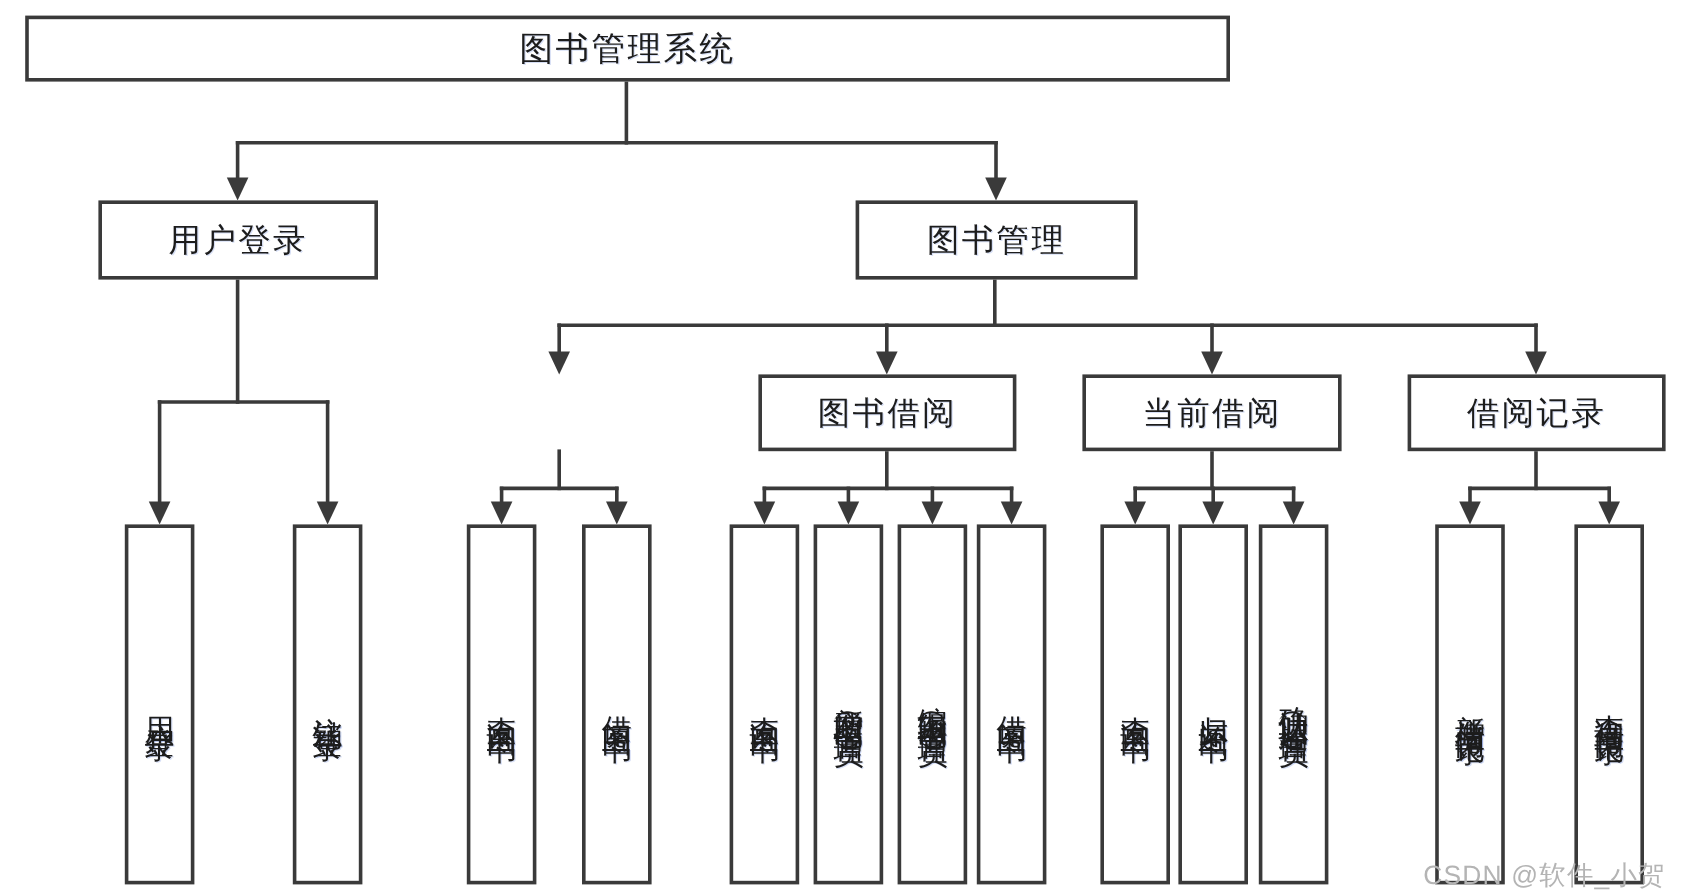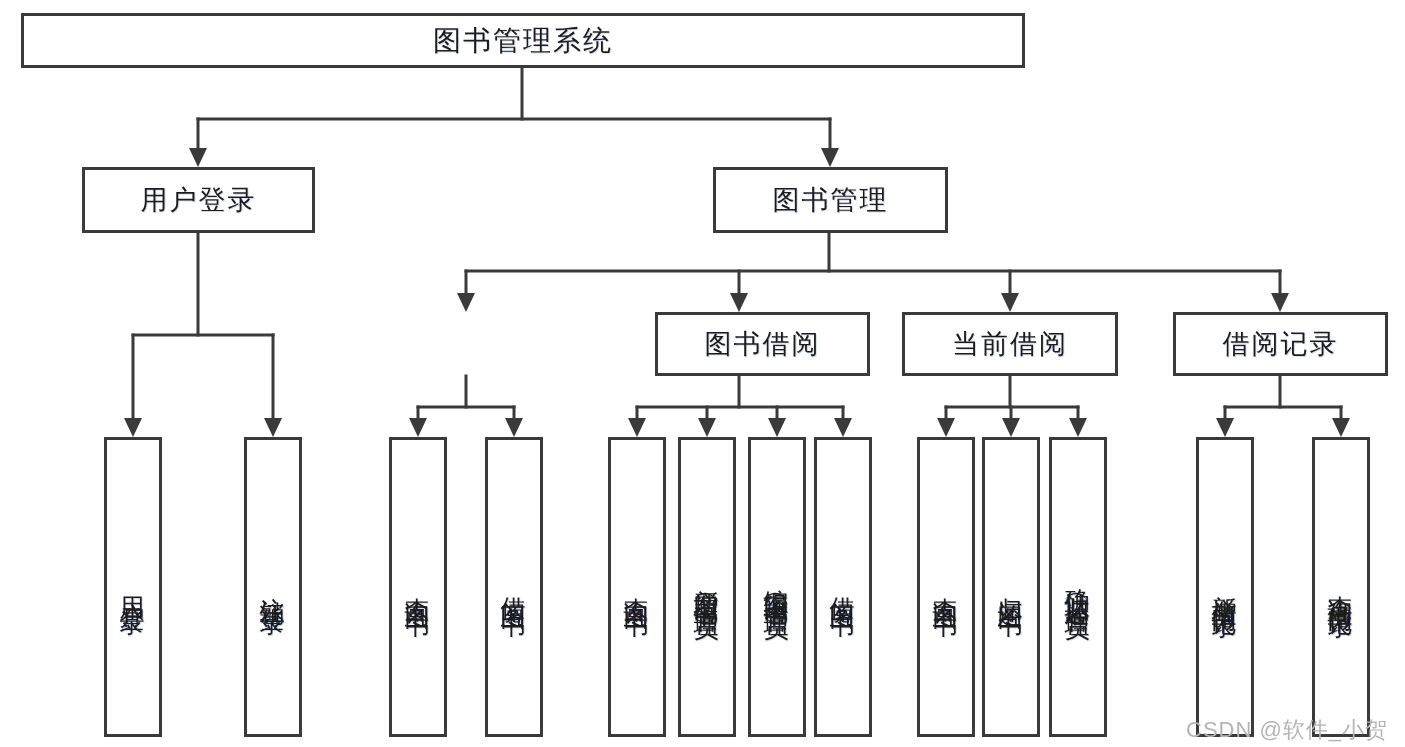--- a/index.html
+++ b/index.html
@@ -101,21 +101,21 @@
       <path d="M1341 407 V420"></path>
         <polygon points="1332,418 1350,418 1341,437"></polygon>
     </g>
   </svg>
 
   <div class="node h root" style="left:21px;top:13px;width:1004px;height:55px;">图书管理系统</div>
 
   <div class="node h" style="left:82px;top:167px;width:233px;height:66px;">用户登录</div>
   <div class="node h" style="left:713px;top:167px;width:235px;height:66px;">图书管理</div>
 
-  <div class="node h" style="left:632px;top:312px;width:215px;height:64px;margin-left:23px;">图书借阅</div>
+  <div class="node h" style="left:632px;top:312px;width:215px;height:64px;">图书借阅</div>
   <div class="node h" style="left:1173px;top:312px;width:215px;height:64px;">借阅记录</div>
   <div class="node h" style="left:902px;top:312px;width:216px;height:64px;">当前借阅</div>
 
   <div class="node v" style="left:104px;top:437px;width:58px;height:300px;">用户登录</div>
   <div class="node v" style="left:244px;top:437px;width:58px;height:300px;">注销登录</div>
 
   <div class="node v" style="left:389px;top:437px;width:58px;height:300px;">查询图书</div>
   <div class="node v" style="left:485px;top:437px;width:58px;height:300px;">借阅图书</div>
 
   <div class="node v" style="left:608px;top:437px;width:58px;height:300px;">查询图书</div>

